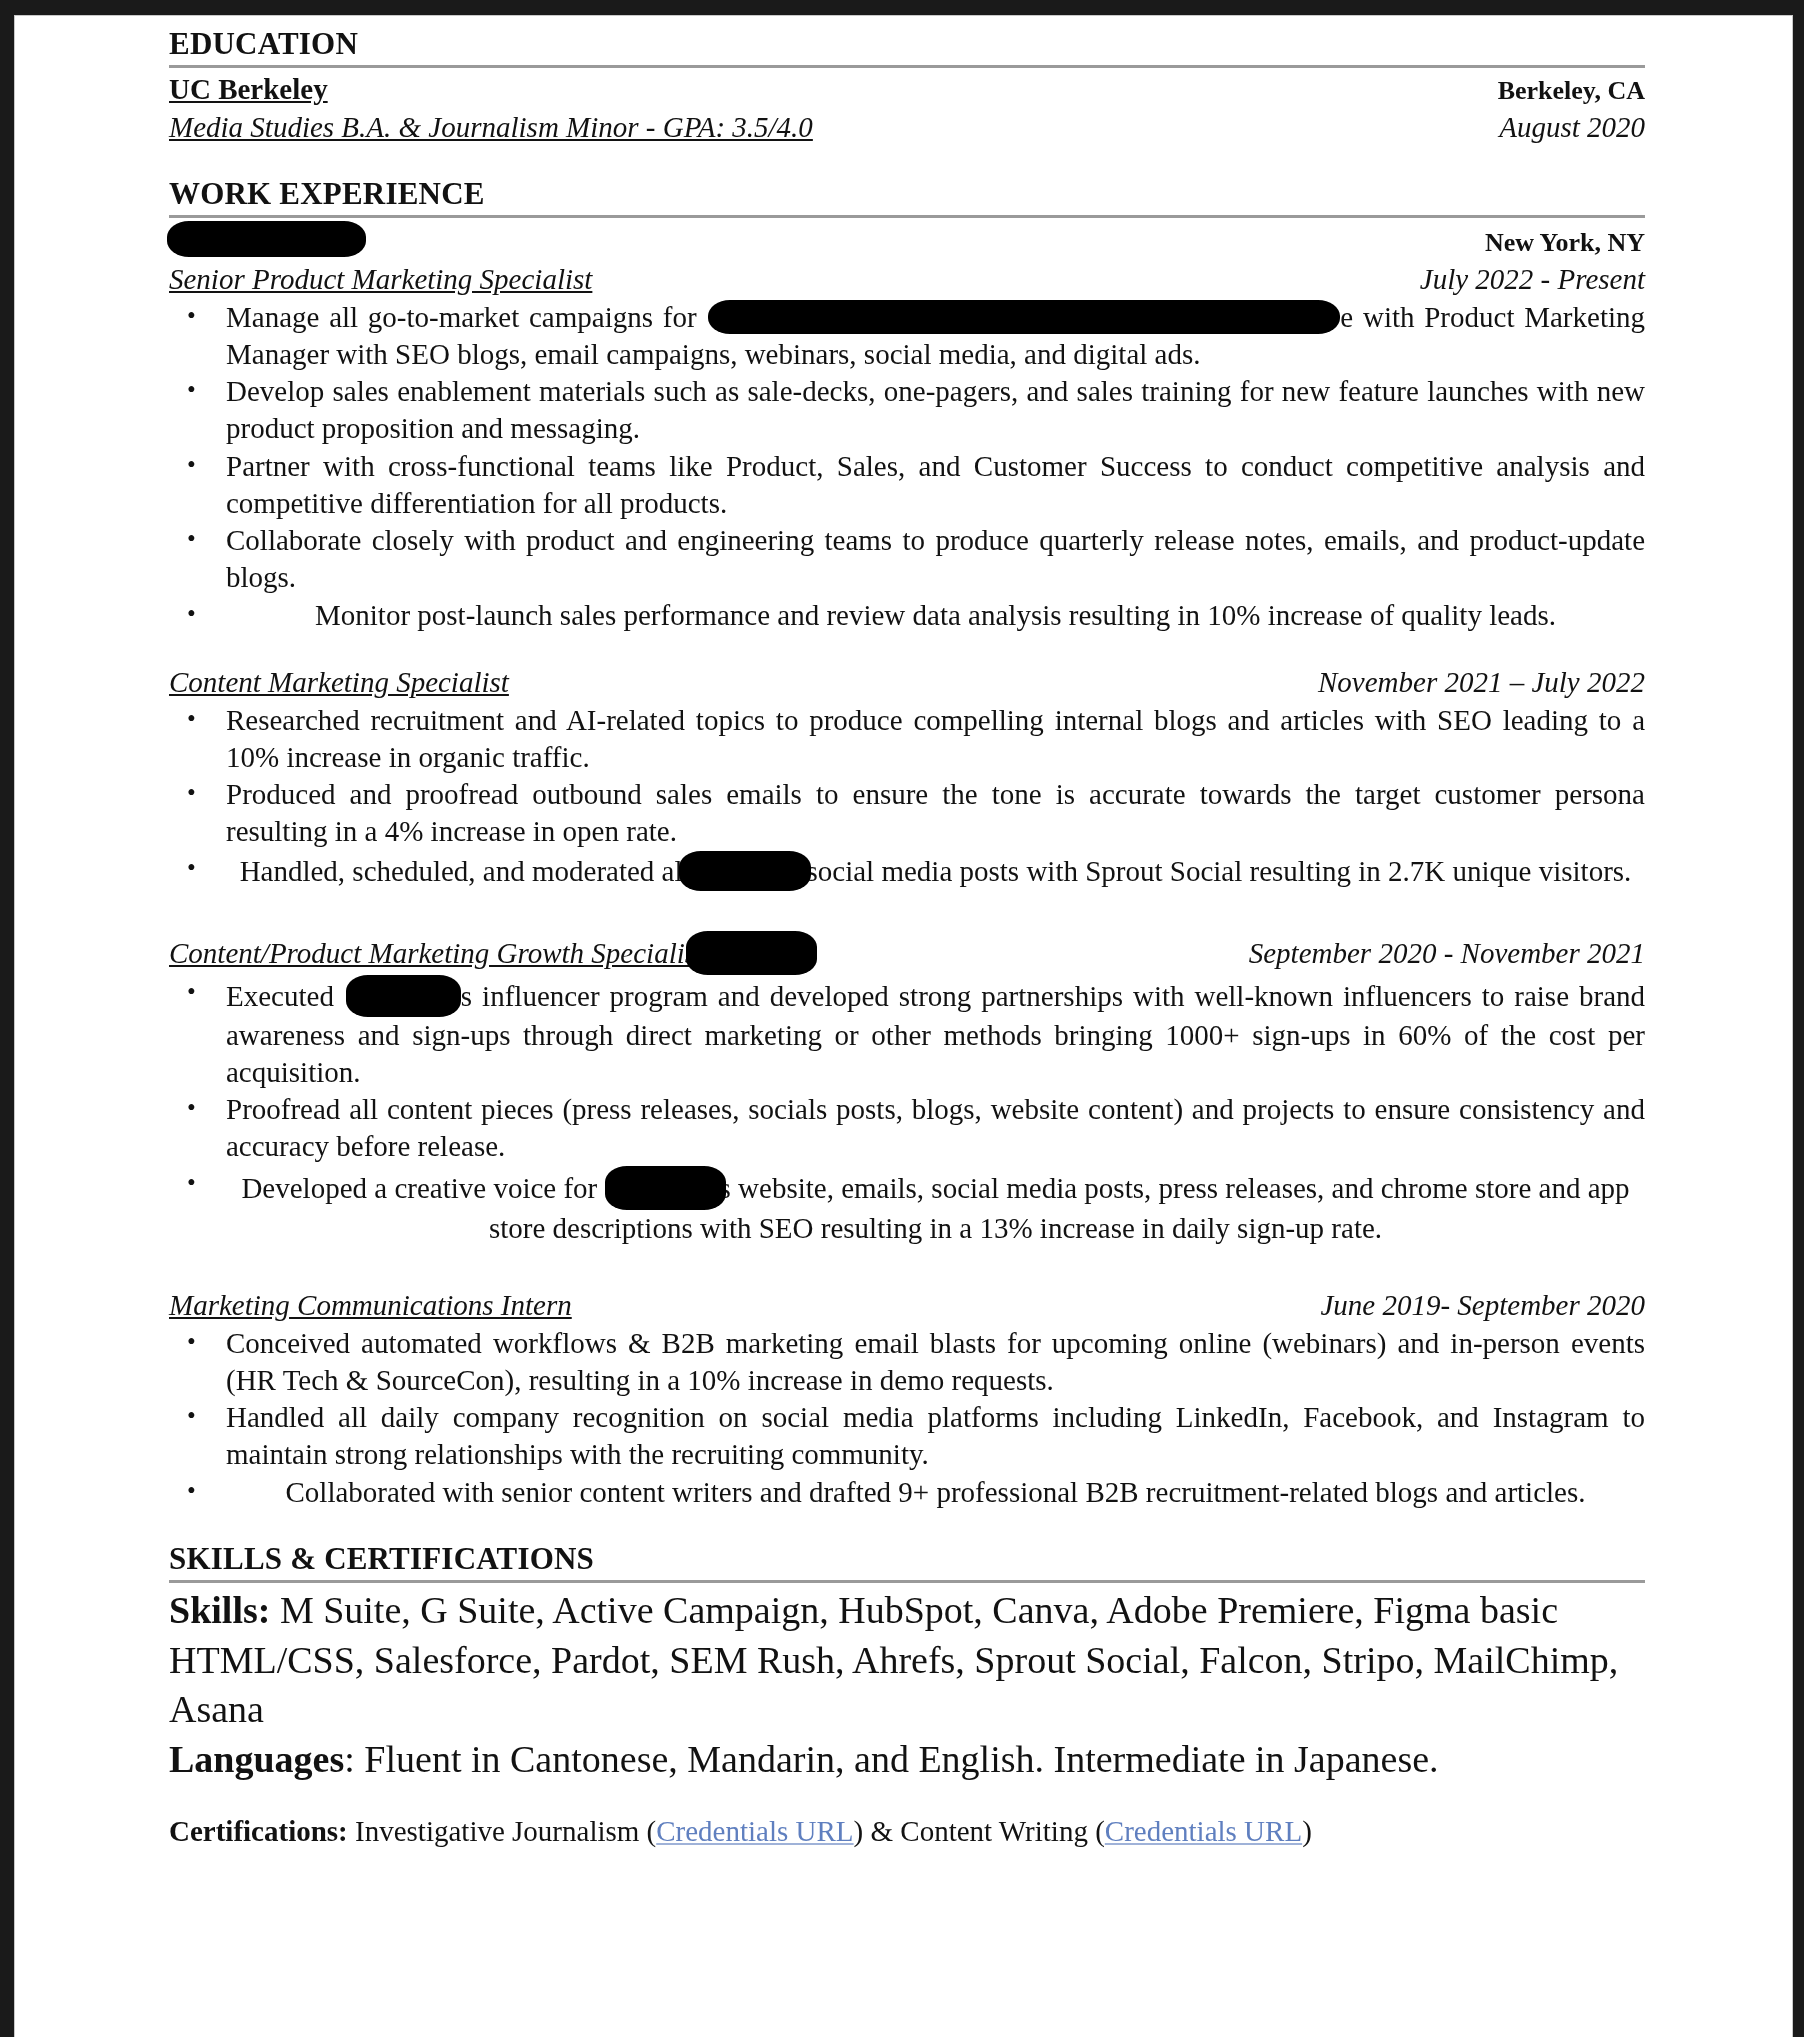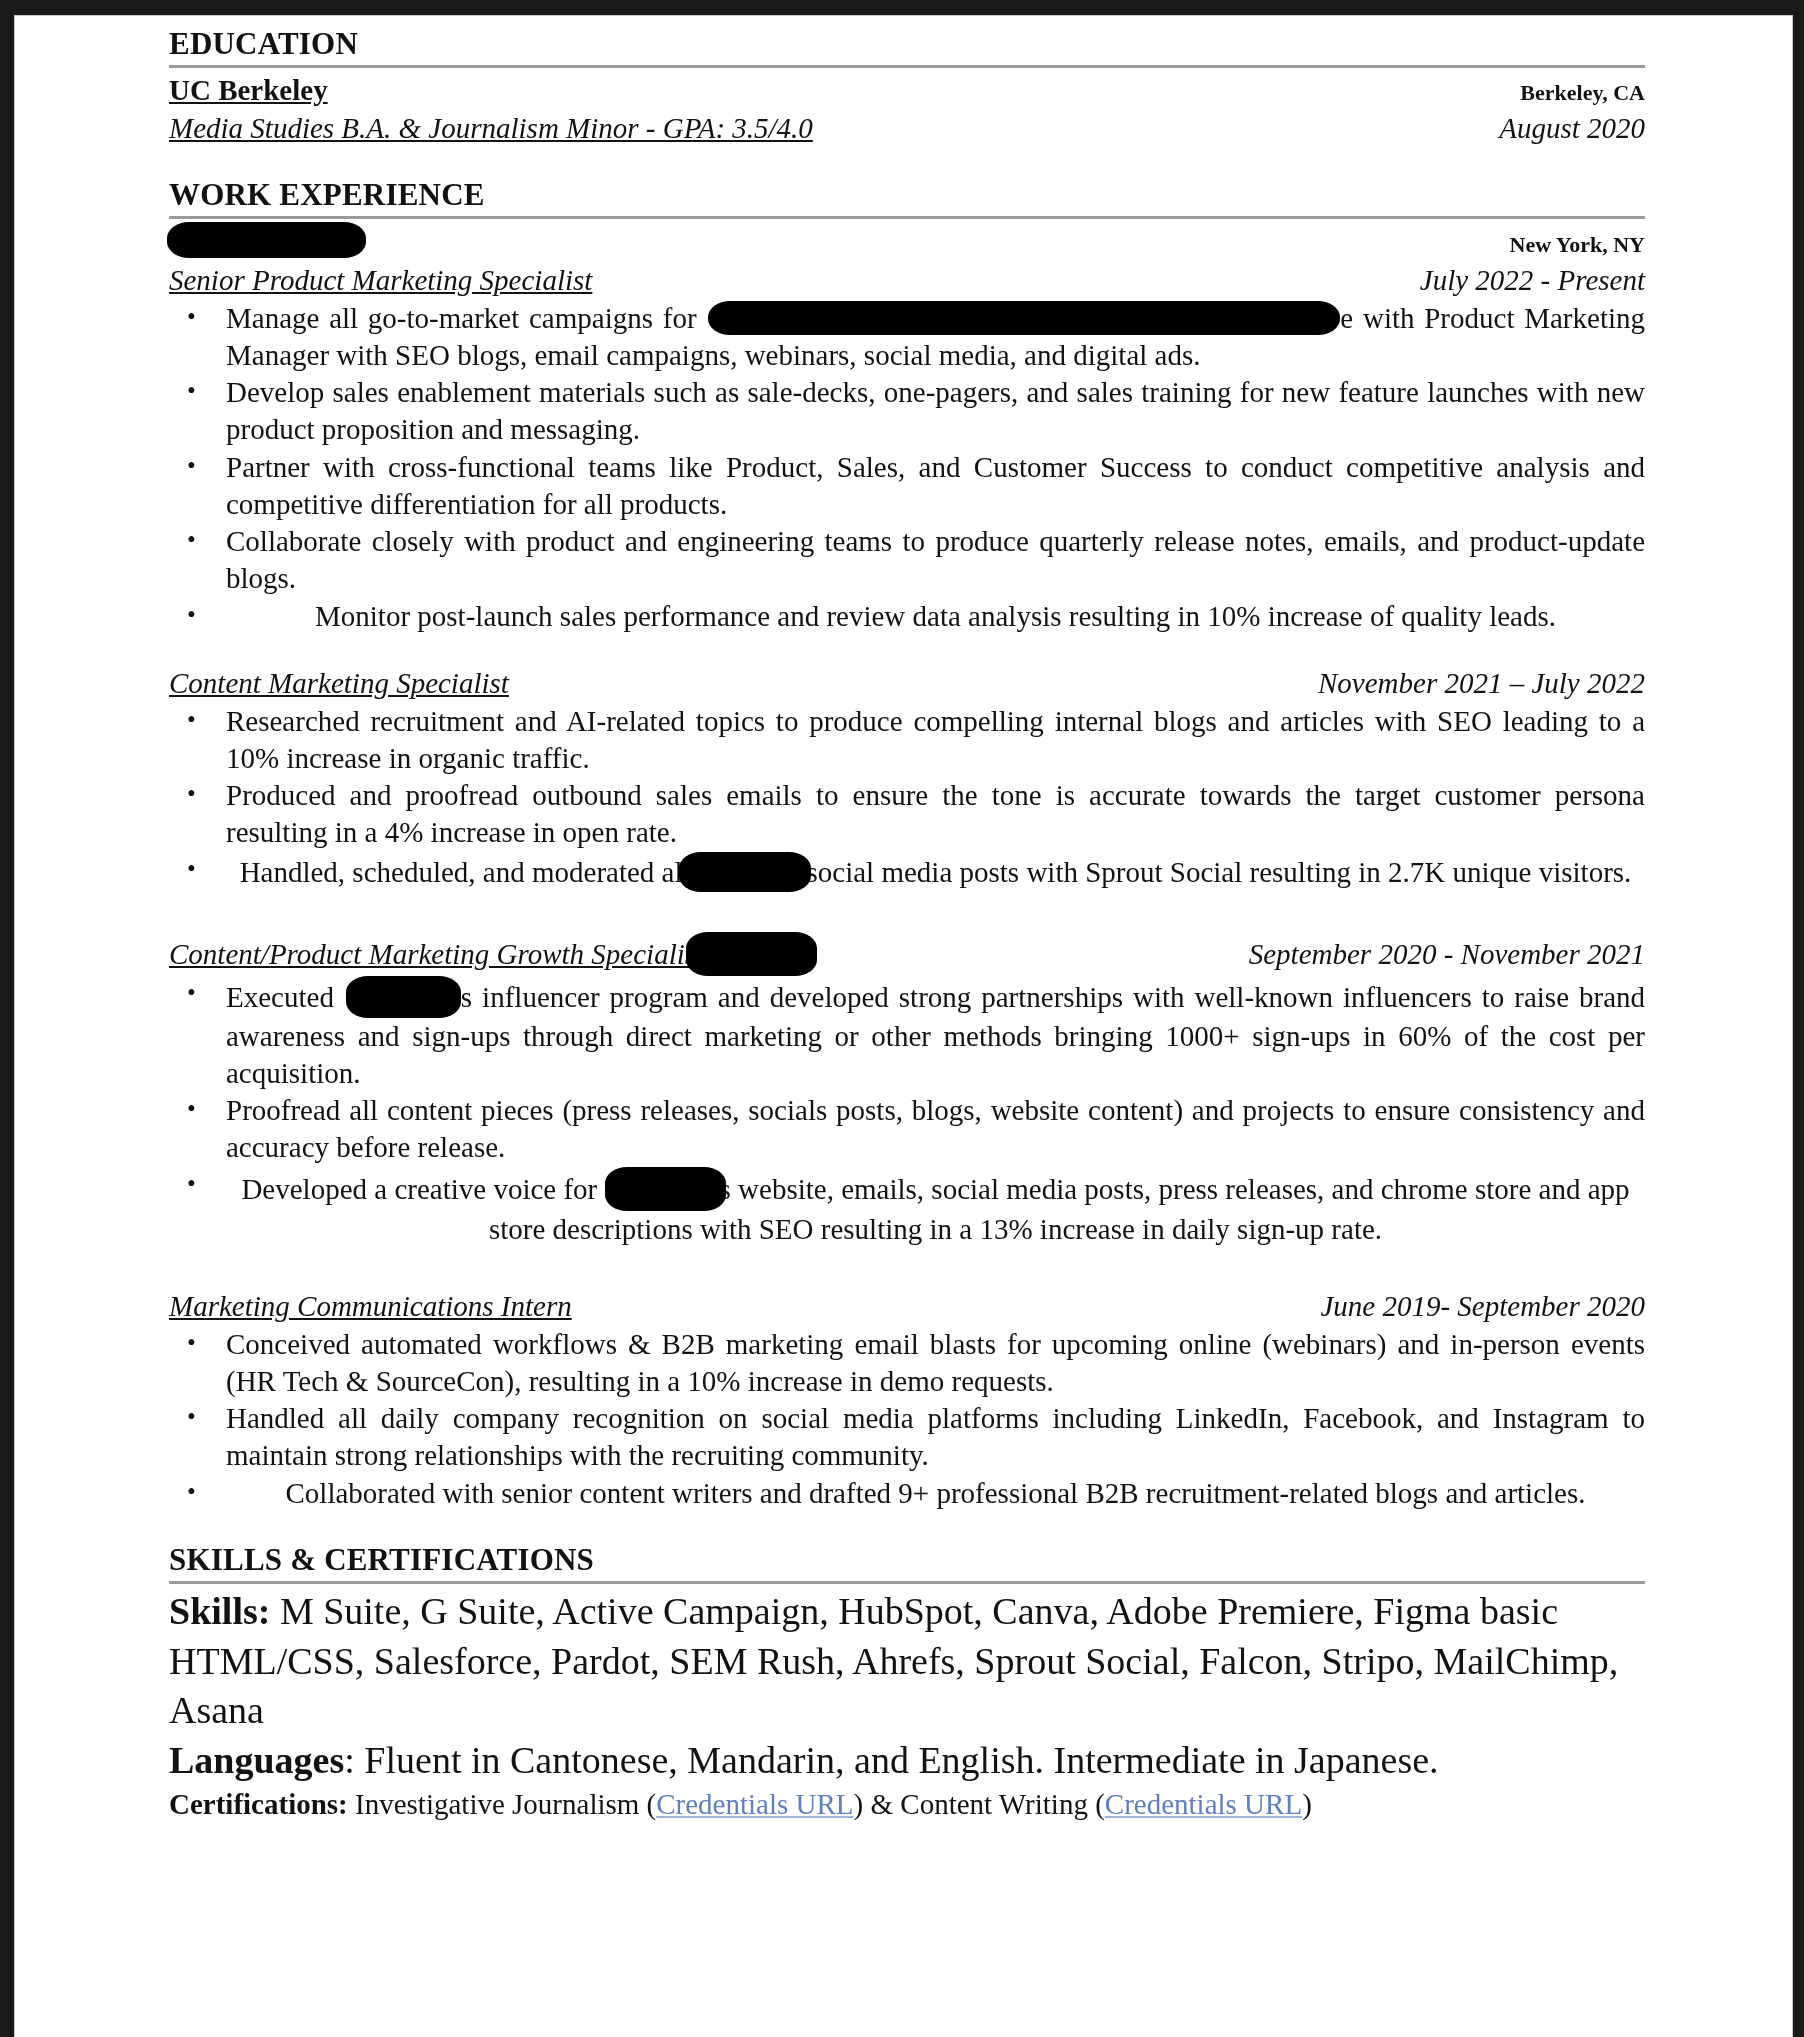--- a/index.html
+++ b/index.html
@@ -49,21 +49,21 @@
   .row {
     display: flex;
     justify-content: space-between;
     align-items: baseline;
     line-height: 1.30;
   }
   .row .left  { text-align: left; text-decoration: underline; }
   .row .right { text-align: right; white-space: nowrap; padding-left: 18px; }
 
   .org    { font-weight: bold; font-size: 29px; }
-  .place  { font-weight: bold; font-size: 22px; margin-top: 8px; }
+  .place  { font-weight: bold; font-size: 26px; }
   .role   { font-style: italic; font-size: 29px; }
   .dates  { font-style: italic; font-size: 29px; }
 
   
   ul.bullets {
     list-style: none;
     margin: 0;
     padding: 0;
   }
   ul.bullets > li {
@@ -105,20 +105,21 @@
 
   
   .skills-line {
     font-size: 38px;
     line-height: 1.31;
   }
   .skills-line b { font-weight: bold; }
   .cert-line {
     font-size: 29px;
     line-height: 1.31;
+    margin-top: 28px;
   }
   .cred-link {
     color: #5f7fbf;
     text-decoration: underline;
     text-decoration-color: #9fb2d8;
   }
 </style>
 </head>
 <body>
 

